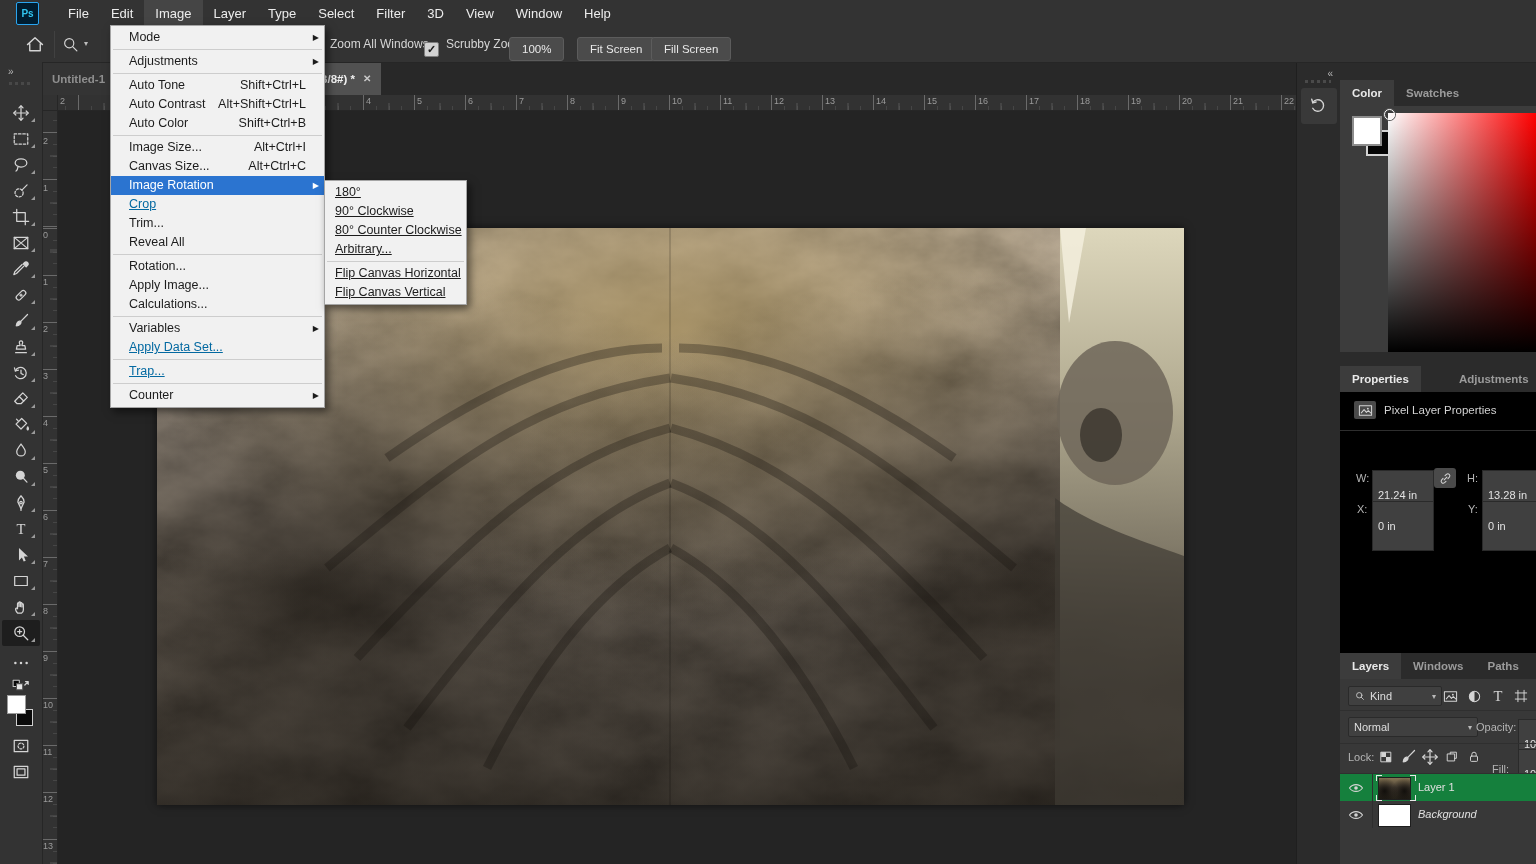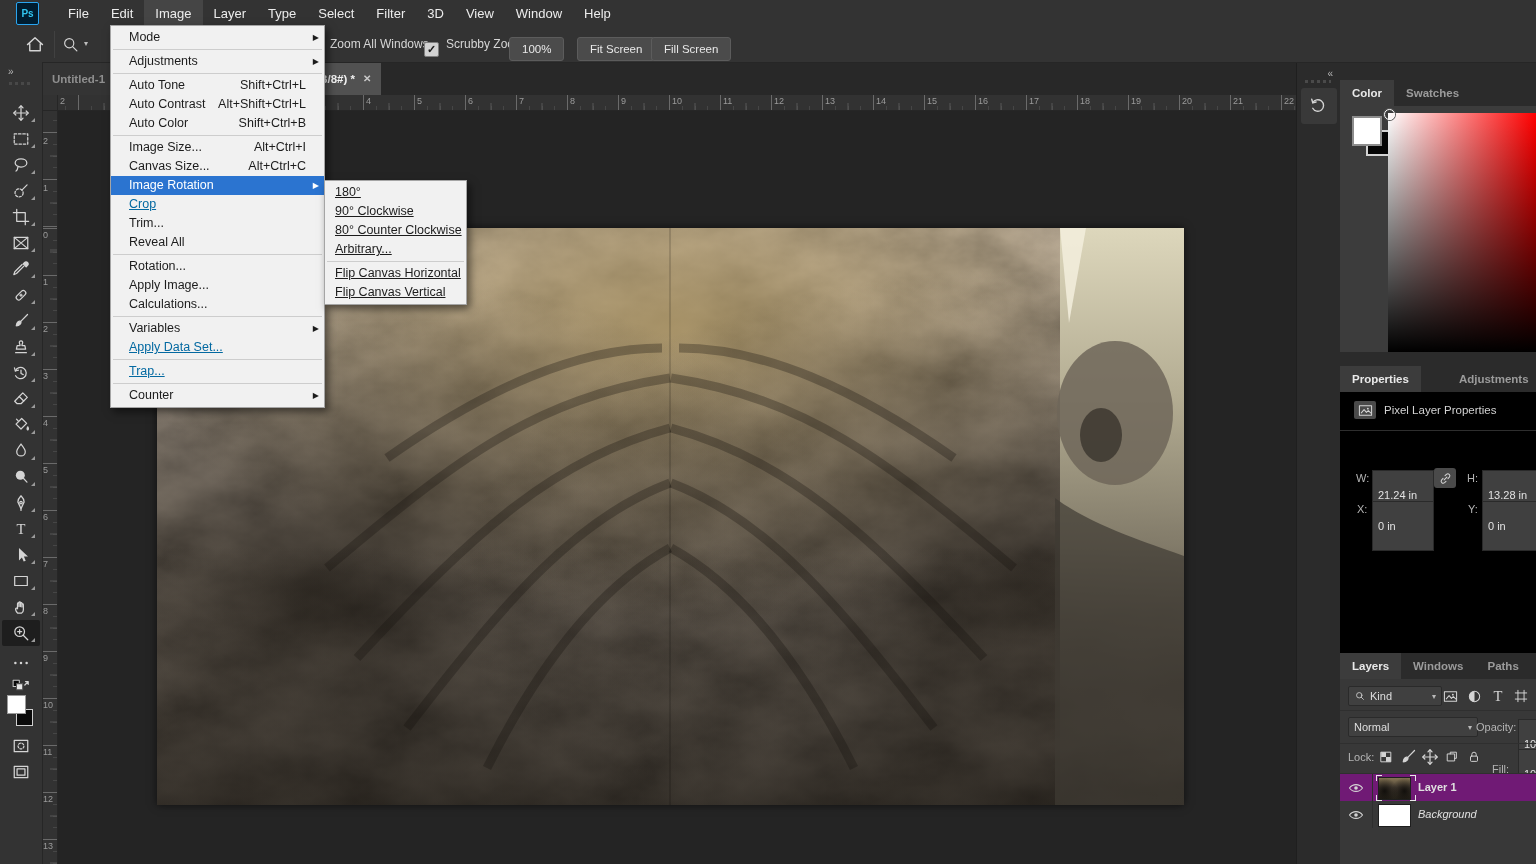--- a/index.html
+++ b/index.html
@@ -101,21 +101,21 @@
           font-size:11px;color:#e2e2e2;padding:16px 5px;white-space:nowrap;overflow:hidden;}
   .linkbtn{position:absolute;width:22px;height:20px;background:#4a4a4a;border-radius:3px;
            display:flex;align-items:center;justify-content:center;}
   .kind-select,.blend-select{position:absolute;background:#404040;border:1px solid #2a2a2a;border-radius:2px;
         height:18px;display:flex;align-items:center;font-size:11px;color:#dedede;padding:0 5px;}
   .chev{margin-left:auto;font-size:8px;color:#b9b9b9;}
   .licon{position:absolute;top:0;display:flex;align-items:center;justify-content:center;width:20px;height:20px;}
   .llabel{position:absolute;font-size:11px;color:#b4b4b4;}
   .lsep{position:absolute;left:0;width:196px;height:1px;background:#2f2f2f;}
   .layer-row{position:absolute;left:0;width:196px;height:27px;background:#383838;}
-  .layer-row.sel{background:#701a75;font-weight:bold;}
+  .layer-row.sel{background:#15803d;}
   .eye-cell{position:absolute;left:0;top:0;width:32px;height:27px;border-right:1px solid #2e2e2e;
             display:flex;align-items:center;justify-content:center;}
   .thumb{position:absolute;left:38px;top:3px;width:31px;height:21px;border:1px solid #1e1e1e;}
   .thumb.art{background:
       radial-gradient(60% 90% at 18% 62%,rgba(10,8,6,.85) 0%,rgba(10,8,6,0) 70%),
       radial-gradient(60% 90% at 82% 62%,rgba(10,8,6,.85) 0%,rgba(10,8,6,0) 70%),
       linear-gradient(180deg,#857453 0%,#4a4136 45%,#262219 100%);}
   .thumb.bg{background:#fff;}
   .corner{position:absolute;width:5px;height:5px;border:1px solid #e8e8e8;}
   .lname{position:absolute;left:78px;top:7px;font-size:11px;color:#e0e0e0;}

